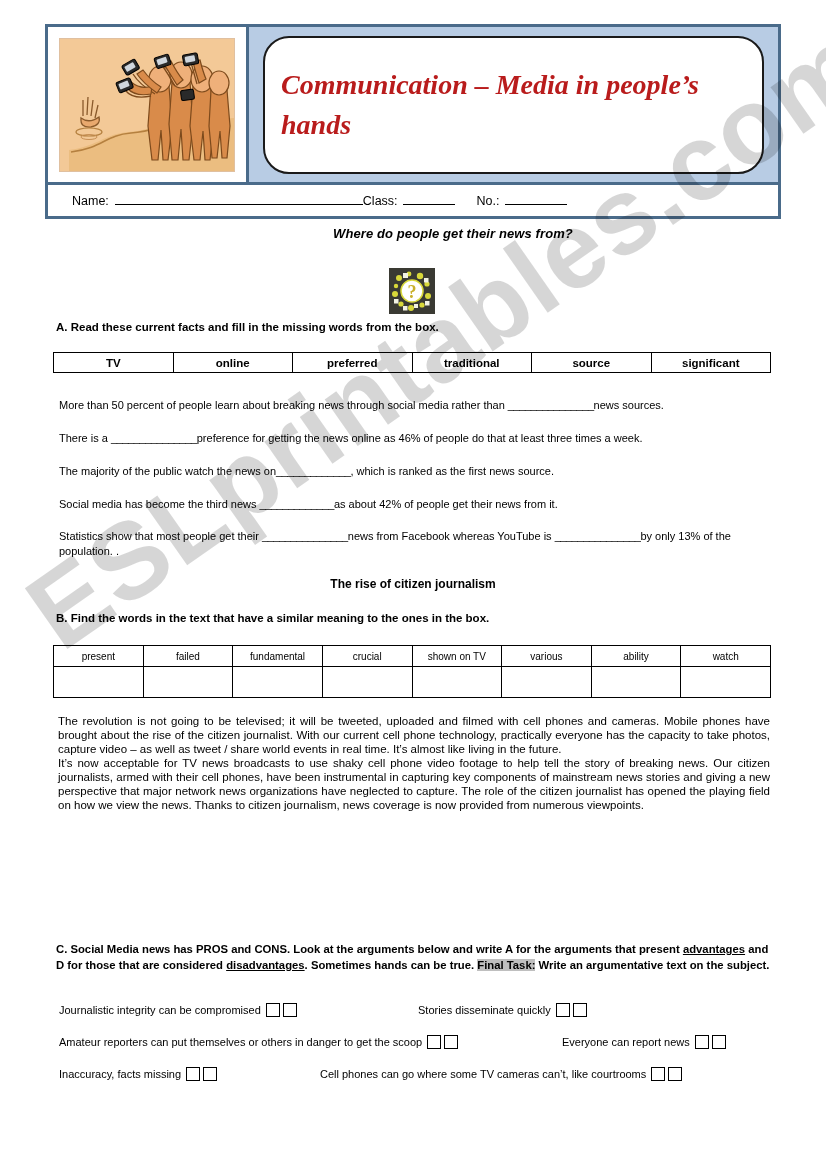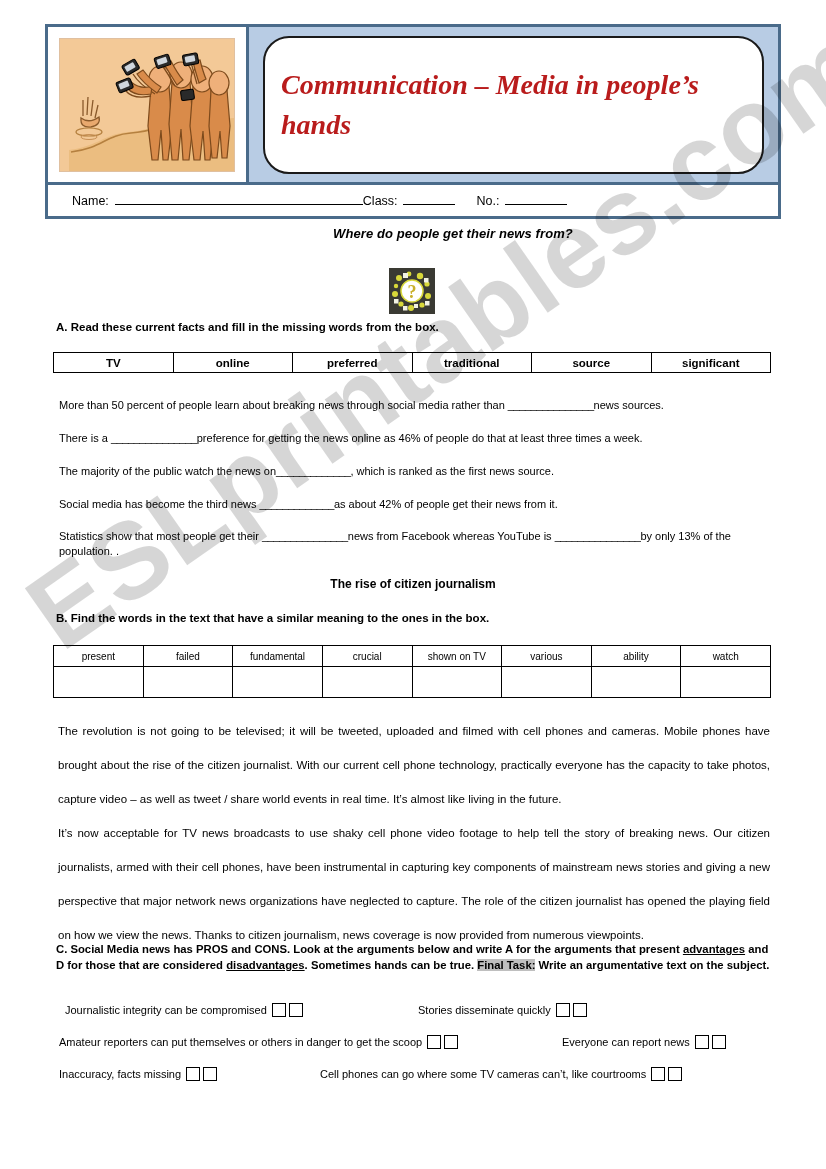--- a/index.html
+++ b/index.html
@@ -222,21 +222,21 @@
   }
   .wordbox.b tr.answers td { height: 28px; }
 
   
   .body-text {
     position: absolute;
     left: 58px;
     top: 714px;
     width: 712px;
     font-size: 11.5px;
-    line-height: 34px;
+    line-height: 14px;
     text-align: justify;
   }
   .body-text p { margin: 0; }
 
   
   #instr-c {
     left: 56px;
     top: 941px;
     width: 716px;
     line-height: 1.42;
@@ -454,21 +454,21 @@
     <p>It’s now acceptable for TV news broadcasts to use shaky cell phone video footage to help tell the story of breaking news. Our citizen journalists, armed with their cell phones, have been instrumental in capturing key components of mainstream news stories and giving a new perspective that major network news organizations have neglected to capture. The role of the citizen journalist has opened the playing field on how we view the news. Thanks to citizen journalism, news coverage is now provided from numerous viewpoints.</p>
   </div>
 
   <div class="instr" id="instr-c">
     <span>C. Social Media news has PROS and CONS. Look at the arguments below and write A for the arguments that present </span><span class="u">advantages</span><span> and D for those that are considered </span><span class="u">disadvantages</span><span>. Sometimes hands can be true. </span><span class="hl">Final Task:</span><span> Write an argumentative text on the subject.</span>
   </div>
 
   <div class="args">
 
     <div class="arg-row">
-      <div class="arg" style="left:65px;">
+      <div class="arg" style="left:59px;">
         <span class="txt">Journalistic integrity can be compromised</span>
         <span class="cbox"></span>
         <span class="cbox"></span>
       </div>
       <div class="arg" style="left:418px;">
         <span class="txt">Stories disseminate quickly</span>
         <span class="cbox"></span>
         <span class="cbox"></span>
       </div>
     </div>

